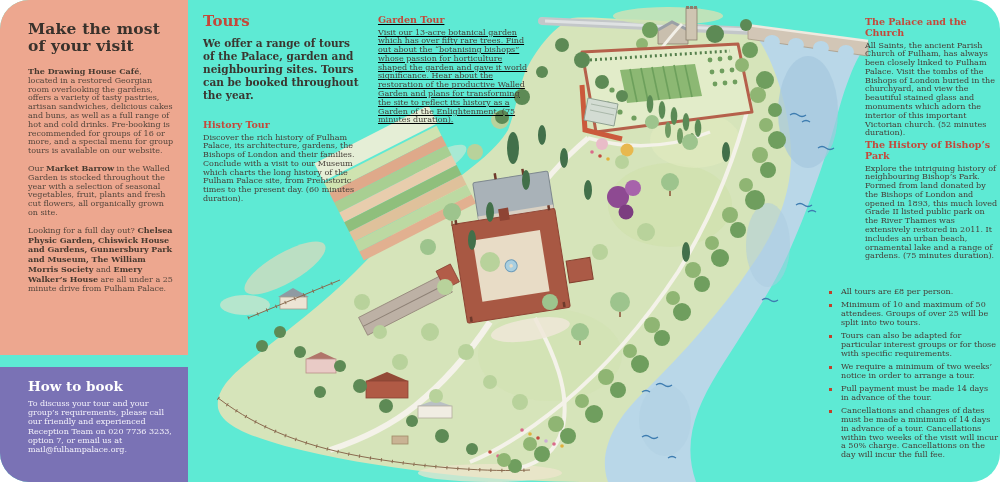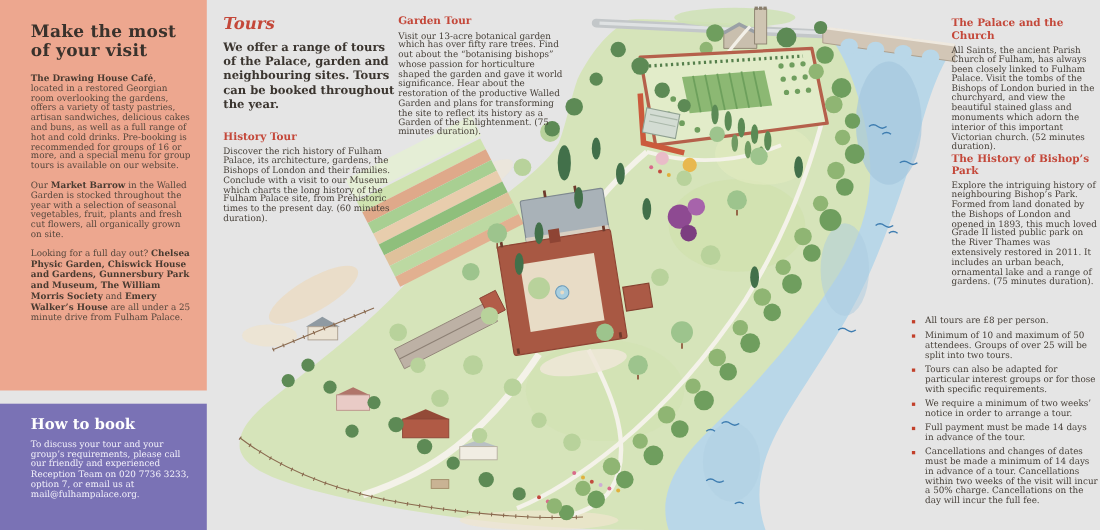--- a/index.html
+++ b/index.html
@@ -1,41 +1,41 @@
 <!DOCTYPE html>
 <html style="--left-panel-bg: #EDA78F; --booking-panel-bg: #7A72B5; --heading-red: #C4483A; --bullet-red: #C2402A; --body-text: #474039; --river-blue: #B9D7E8; --grounds-green: #D6E4BA; --brick-red: #B5604B;"><head>
 <meta charset="utf-8">
 <style>
   * { margin:0; padding:0; box-sizing:border-box; }
   html,body { background:#ffffff; }
   body { width:1000px; height:482px; font-family:"DejaVu Serif", serif; }
-  .page { position:relative; width:1000px; height:482px; overflow:hidden; background:#e5e5e5; }
+  .page { position:relative; width:1000px; height:482px; overflow:hidden; background:#5eead4;border-radius:29px; }
 
   #map { position:absolute; left:190px; top:0; }
 
   .panel-salmon { position:absolute; left:0; top:0; width:188px; height:355px;
     background:var(--left-panel-bg,#EDA78F); padding:20px 14px 0 28px; }
   .panel-salmon h1 { font-size:15.5px; line-height:17px; color:#39322c;
     white-space:pre-line; font-weight:bold; letter-spacing:.2px; margin-bottom:13px; }
   .panel-salmon p { font-size:8px; line-height:8.8px; color:#55463c; margin-bottom:8px; }
   .panel-salmon .b { font-weight:bold; color:#483a30; }
 
   .panel-purple { position:absolute; left:0; top:367px; width:188px; height:132px;
     background:var(--booking-panel-bg,#7A72B5); padding:11px 14px 0 28px; }
   .panel-purple h2 { color:#ffffff; font-size:13.5px; margin-bottom:5px; font-weight:bold; }
   .panel-purple p { color:#f2f0fa; font-size:8px; line-height:9.2px; }
 
   .col { position:absolute; }
-  .col .major { font-size:15px; color:var(--heading-red,#C4483A); font-weight:bold; margin-bottom:7px;font-style:italic; }
+  .col .major { font-size:15px; color:var(--heading-red,#C4483A); font-weight:bold; margin-bottom:7px; }
   .col h4 { font-size:9.5px; color:var(--heading-red,#C4483A); font-weight:bold; margin-bottom:3.5px; }
   .intro { font-size:10.5px; font-weight:bold; color:#3b352f; line-height:13px; margin-bottom:17px; }
   .bodytxt { font-size:8px; line-height:8.8px; color:#474039; }
 
   .tours  { left:203px; top:12px; width:158px; }
-  .garden { left:362px; top:14px; width:152px; }
+  .garden { left:378px; top:14px; width:152px;text-decoration:underline; }
   .r1 { left:865px; top:16px;  width:133px; }
   .r2 { left:865px; top:139px; width:135px; }
 
   .terms { position:absolute; left:841px; top:288px; width:157px; list-style:none; }
   .terms li { font-size:8px; line-height:8.8px; color:#474039; margin-bottom:4.5px; position:relative; }
   .terms li::before { content:""; position:absolute; left:-12px; top:3px;
     width:3px; height:3px; background:var(--bullet-red,#C2402A); }
 </style>
 </head>
 <body>

